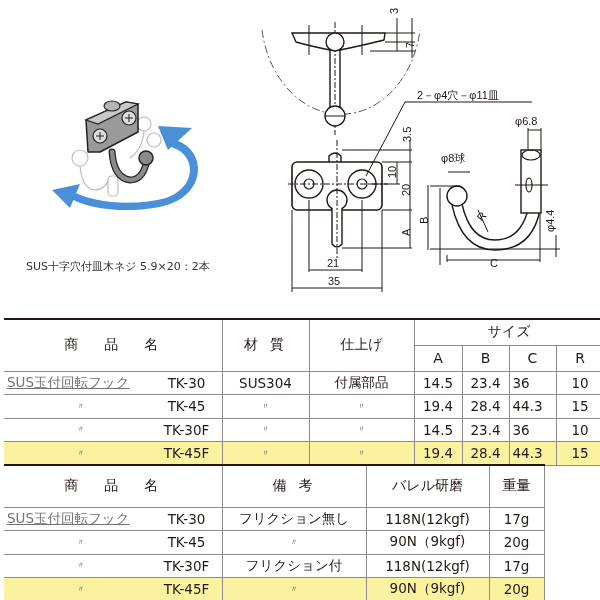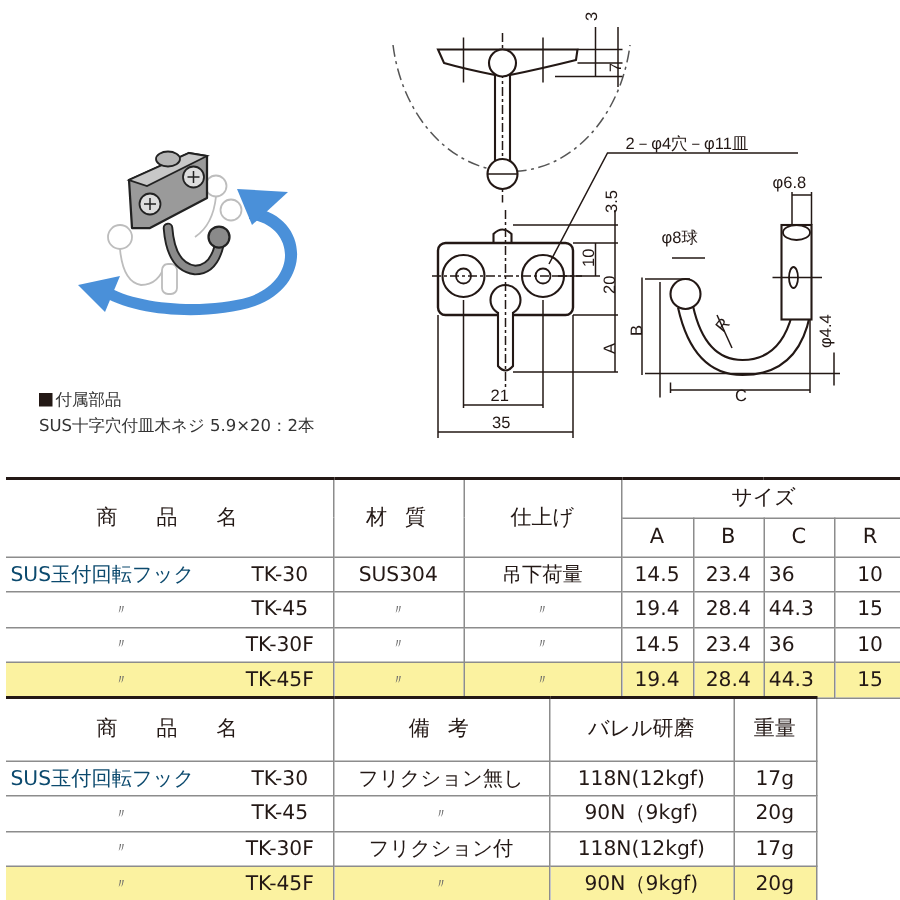--- a/index.html
+++ b/index.html
@@ -11,21 +11,21 @@
   .accessories { left: 26px; top: 258px; font-size: 11px; line-height: 17px; color: #333; }
   .accessories .sq { display:inline-block; width: 9px; height: 9px; background:#231815; margin-right:2px; vertical-align: -1px; }
 
   table.spec { position: absolute; left: 4px; border-collapse: collapse; table-layout: fixed; font-size: 13.5px; margin-top: 12px; }
   table.spec td, table.spec th { border: 1px solid #8c8c8c; height: 23.5px; padding: 0 3px; font-weight: normal; white-space: nowrap; overflow: hidden; }
   table.spec th { font-size: 14px; }
   table.spec tr.topline td, table.spec tr.topline th { border-top: 2px solid #231815; }
   table.spec td:first-child, table.spec th:first-child { border-left: none; }
   table.spec .name { display: flex; justify-content: space-between; align-items: center; }
   table.spec .name .prefix { flex: 1; text-align: center; font-size: 9px; color:#666; }
-  table.spec .name .prefix.full { text-align: right; font-size: 13.5px; color: #0c4a6e; flex: none; }
+  table.spec .name .prefix.full { text-align: right; font-size: 13.5px; color: #737373; flex: none; text-decoration: underline; }
   table.spec .name .model { width: 64px; text-align: center; }
   .c { text-align: center; }
   .ditto { font-size: 9px; color: #666; }
   tr.hl td { background: #fbf2a0; }
   .spaced { letter-spacing: 26px; padding-left: 26px !important; }
   .spaced2 { letter-spacing: 12px; padding-left: 12px !important; }
 </style>
 </head>
 <body>
 
@@ -143,21 +143,20 @@
     <text x="328" y="285">35</text>
     <text x="490" y="267">C</text>
     <text x="417" y="99">2－φ4穴－φ11皿</text>
     <text x="515" y="125">φ6.8</text>
     <text x="441" y="162">φ8球</text>
     <text x="0" y="0" transform="translate(554 232) rotate(-90)">φ4.4</text>
   </g>
 </svg>
 
 <div class="abs accessories">
-  <div><span class="sq"></span><span>付属部品</span></div>
   <div>SUS十字穴付皿木ネジ 5.9×20：2本</div>
 </div>
 
 <table class="spec" style="top:306px;width:600px;">
   <colgroup>
       <col style="width:218px">
       <col style="width:87px">
       <col style="width:105px">
       <col style="width:48px">
       <col style="width:47px">
@@ -178,21 +177,21 @@
     <th class="c">R</th>
   </tr>
   <tr>
     <td>
           <div class="name">
             <span class="prefix full">SUS玉付回転フック</span>
             <span class="model">TK-30</span>
           </div>
         </td>
     <td class="c">SUS304</td>
-    <td class="c">吊下荷量</td>
+    <td class="c">付属部品</td>
     <td class="c">14.5</td>
     <td class="c">23.4</td>
     <td>36</td>
     <td class="c">10</td>
   </tr>
   <tr>
     <td>
           <div class="name">
             <span class="prefix">〃</span>
             <span class="model">TK-45</span>

